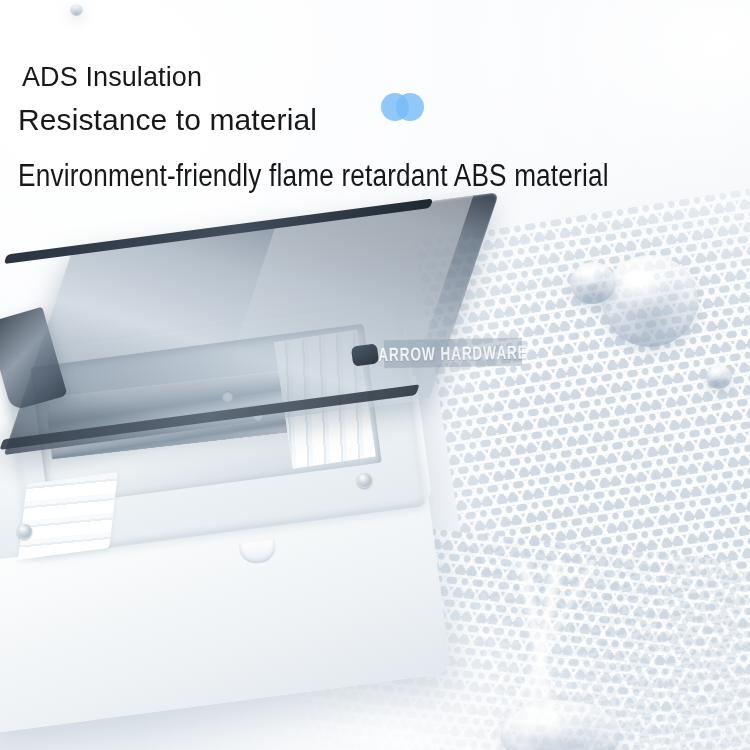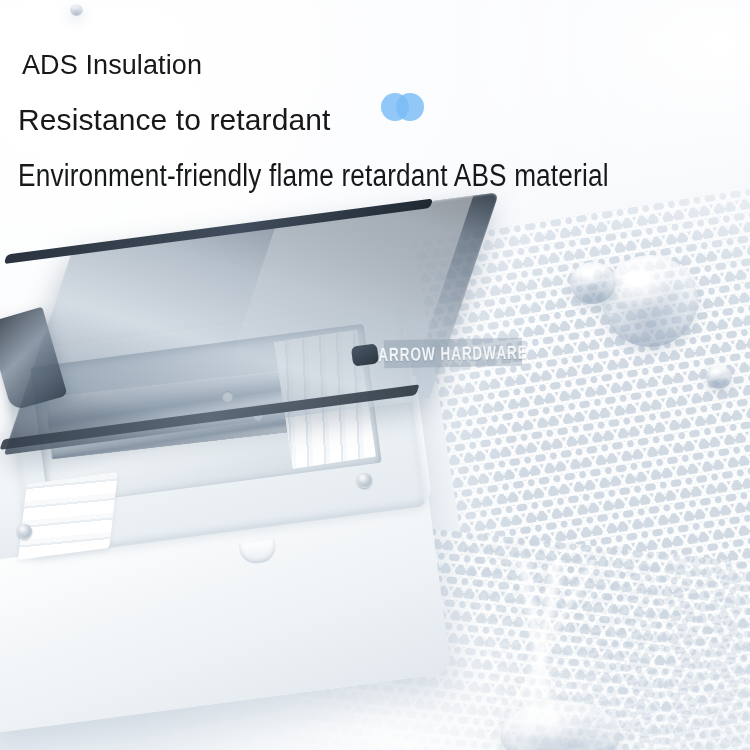--- a/index.html
+++ b/index.html
@@ -85,21 +85,21 @@
   }
   #drop-large{left:602px;top:255px;width:96px;height:92px;}
   #drop-medium{left:570px;top:262px;width:46px;height:42px;}
   #drop-small{left:706px;top:365px;width:26px;height:24px;}
   #drop-tiny{left:70px;top:4px;width:13px;height:12px;}
   #drop-bottom{left:500px;top:700px;width:120px;height:70px;opacity:.75;}
 
   
   .headline{position:absolute;left:0;top:0;width:750px;color:#17181a;}
   #line-1{
-    position:absolute;left:22px;top:52px;
+    position:absolute;left:22px;top:64px;
     font-size:27px;font-weight:400;letter-spacing:.1px;
     line-height:1;white-space:nowrap;
   }
   #line-2{
     position:absolute;left:18px;top:105px;
     font-size:30px;font-weight:400;letter-spacing:.1px;
     line-height:1;white-space:nowrap;
   }
   #line-3{
     position:absolute;left:18px;top:160px;
@@ -311,21 +311,21 @@
     <div class="lid-end"></div>
     <div class="lid-hinge"></div>
   </div>
 
   <div id="watermark">
     <span id="watermark-text">ARROW HARDWARE</span>
   </div>
 
   <div class="headline">
     <div id="line-1">ADS Insulation</div>
-    <div id="line-2">Resistance to retardant</div>
+    <div id="line-2">Resistance to material</div>
     <div id="line-3">Environment-friendly flame retardant ABS material</div>
   </div>
 
   <div id="deco-dots">
     <span class="d-left"></span>
     <span class="d-right"></span>
   </div>
 
 </div>
 

